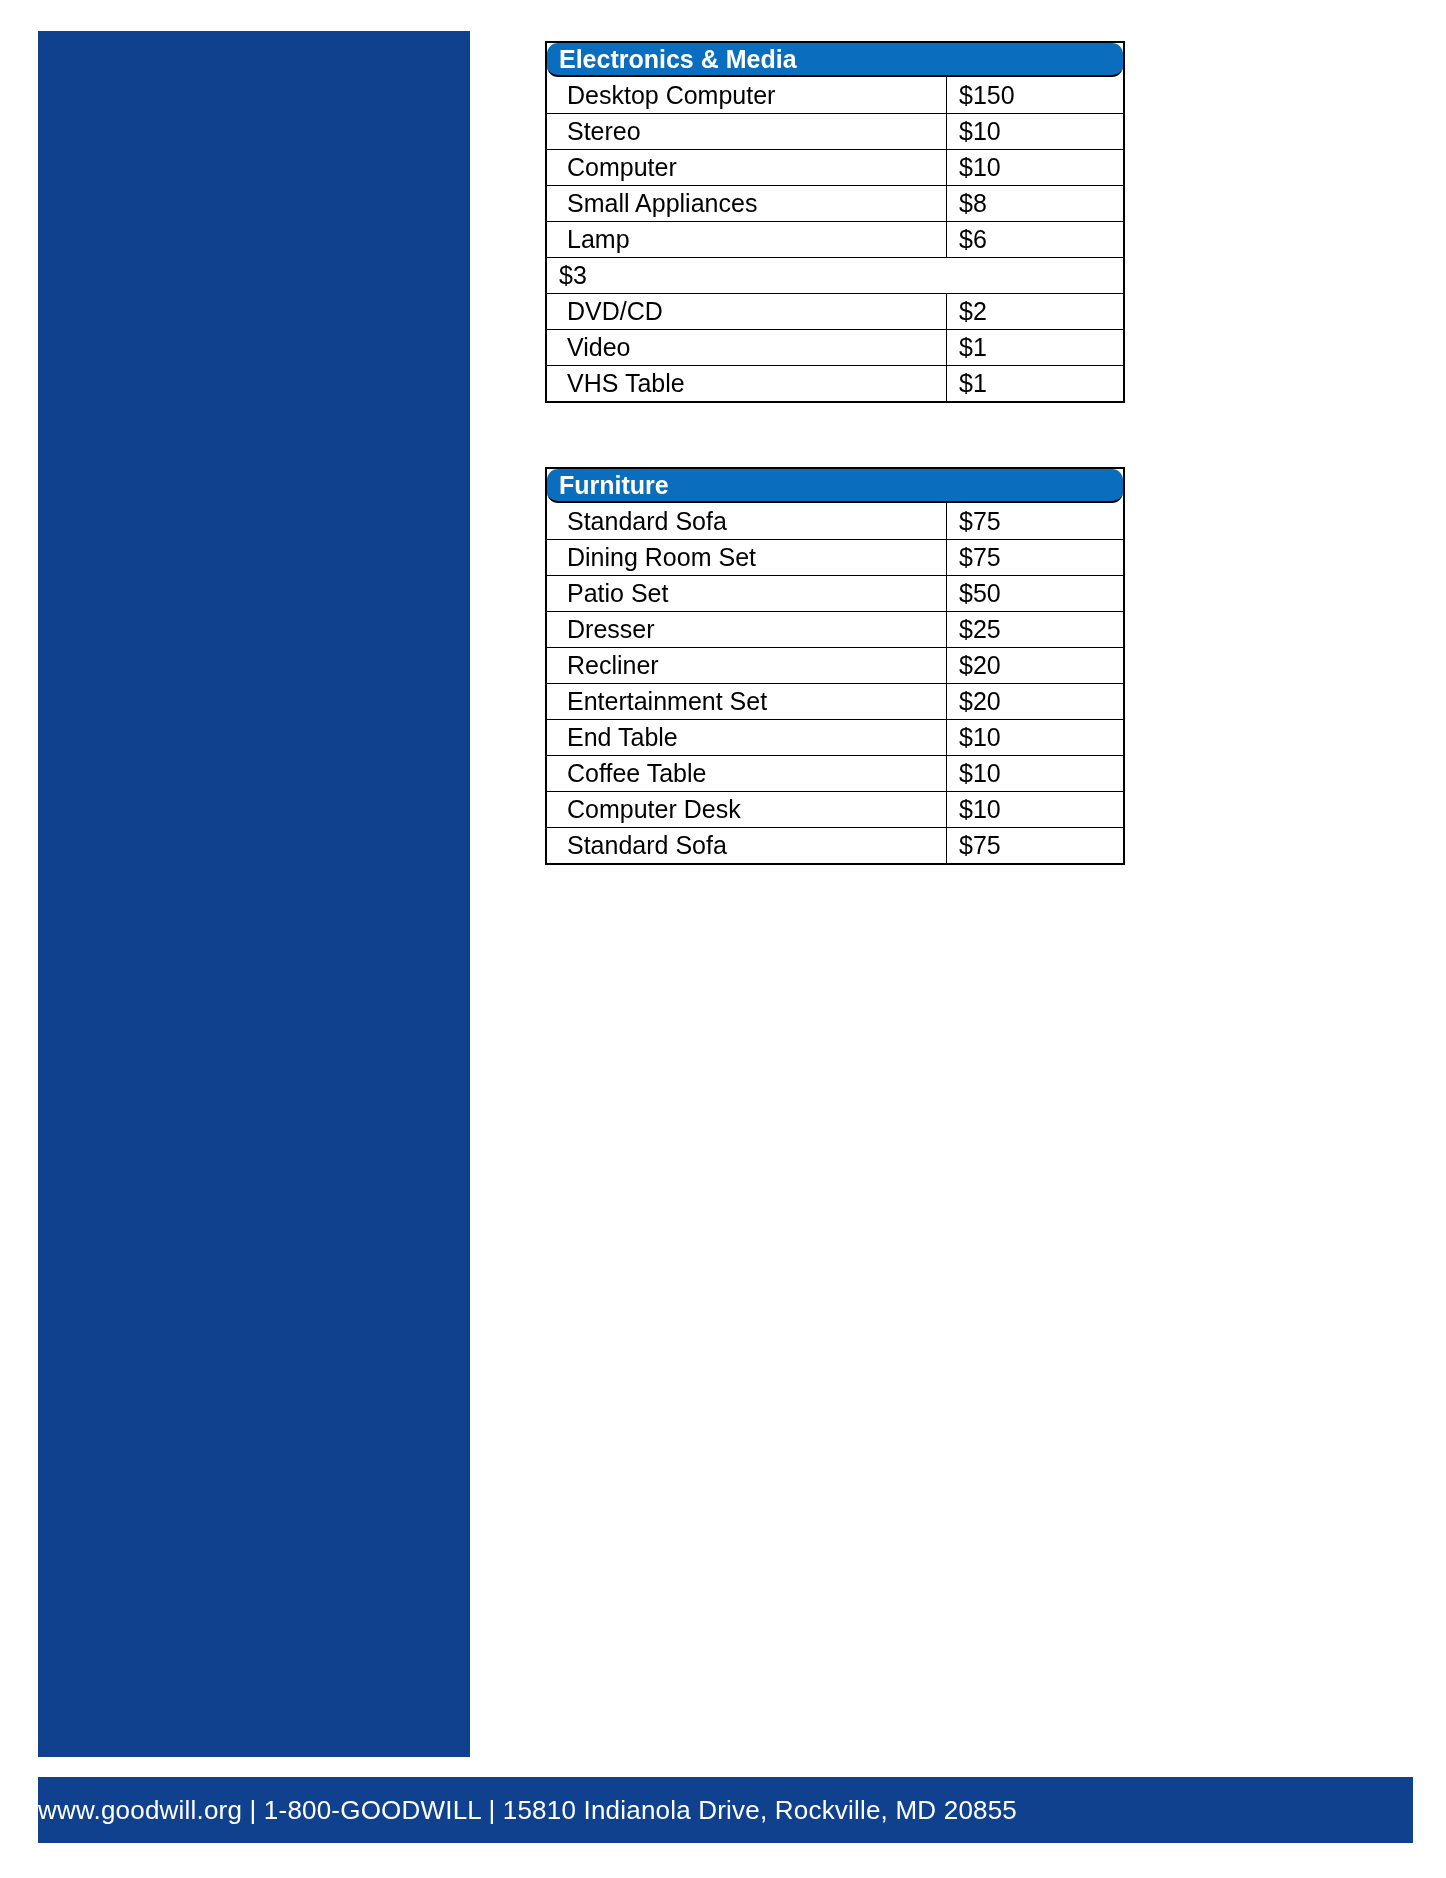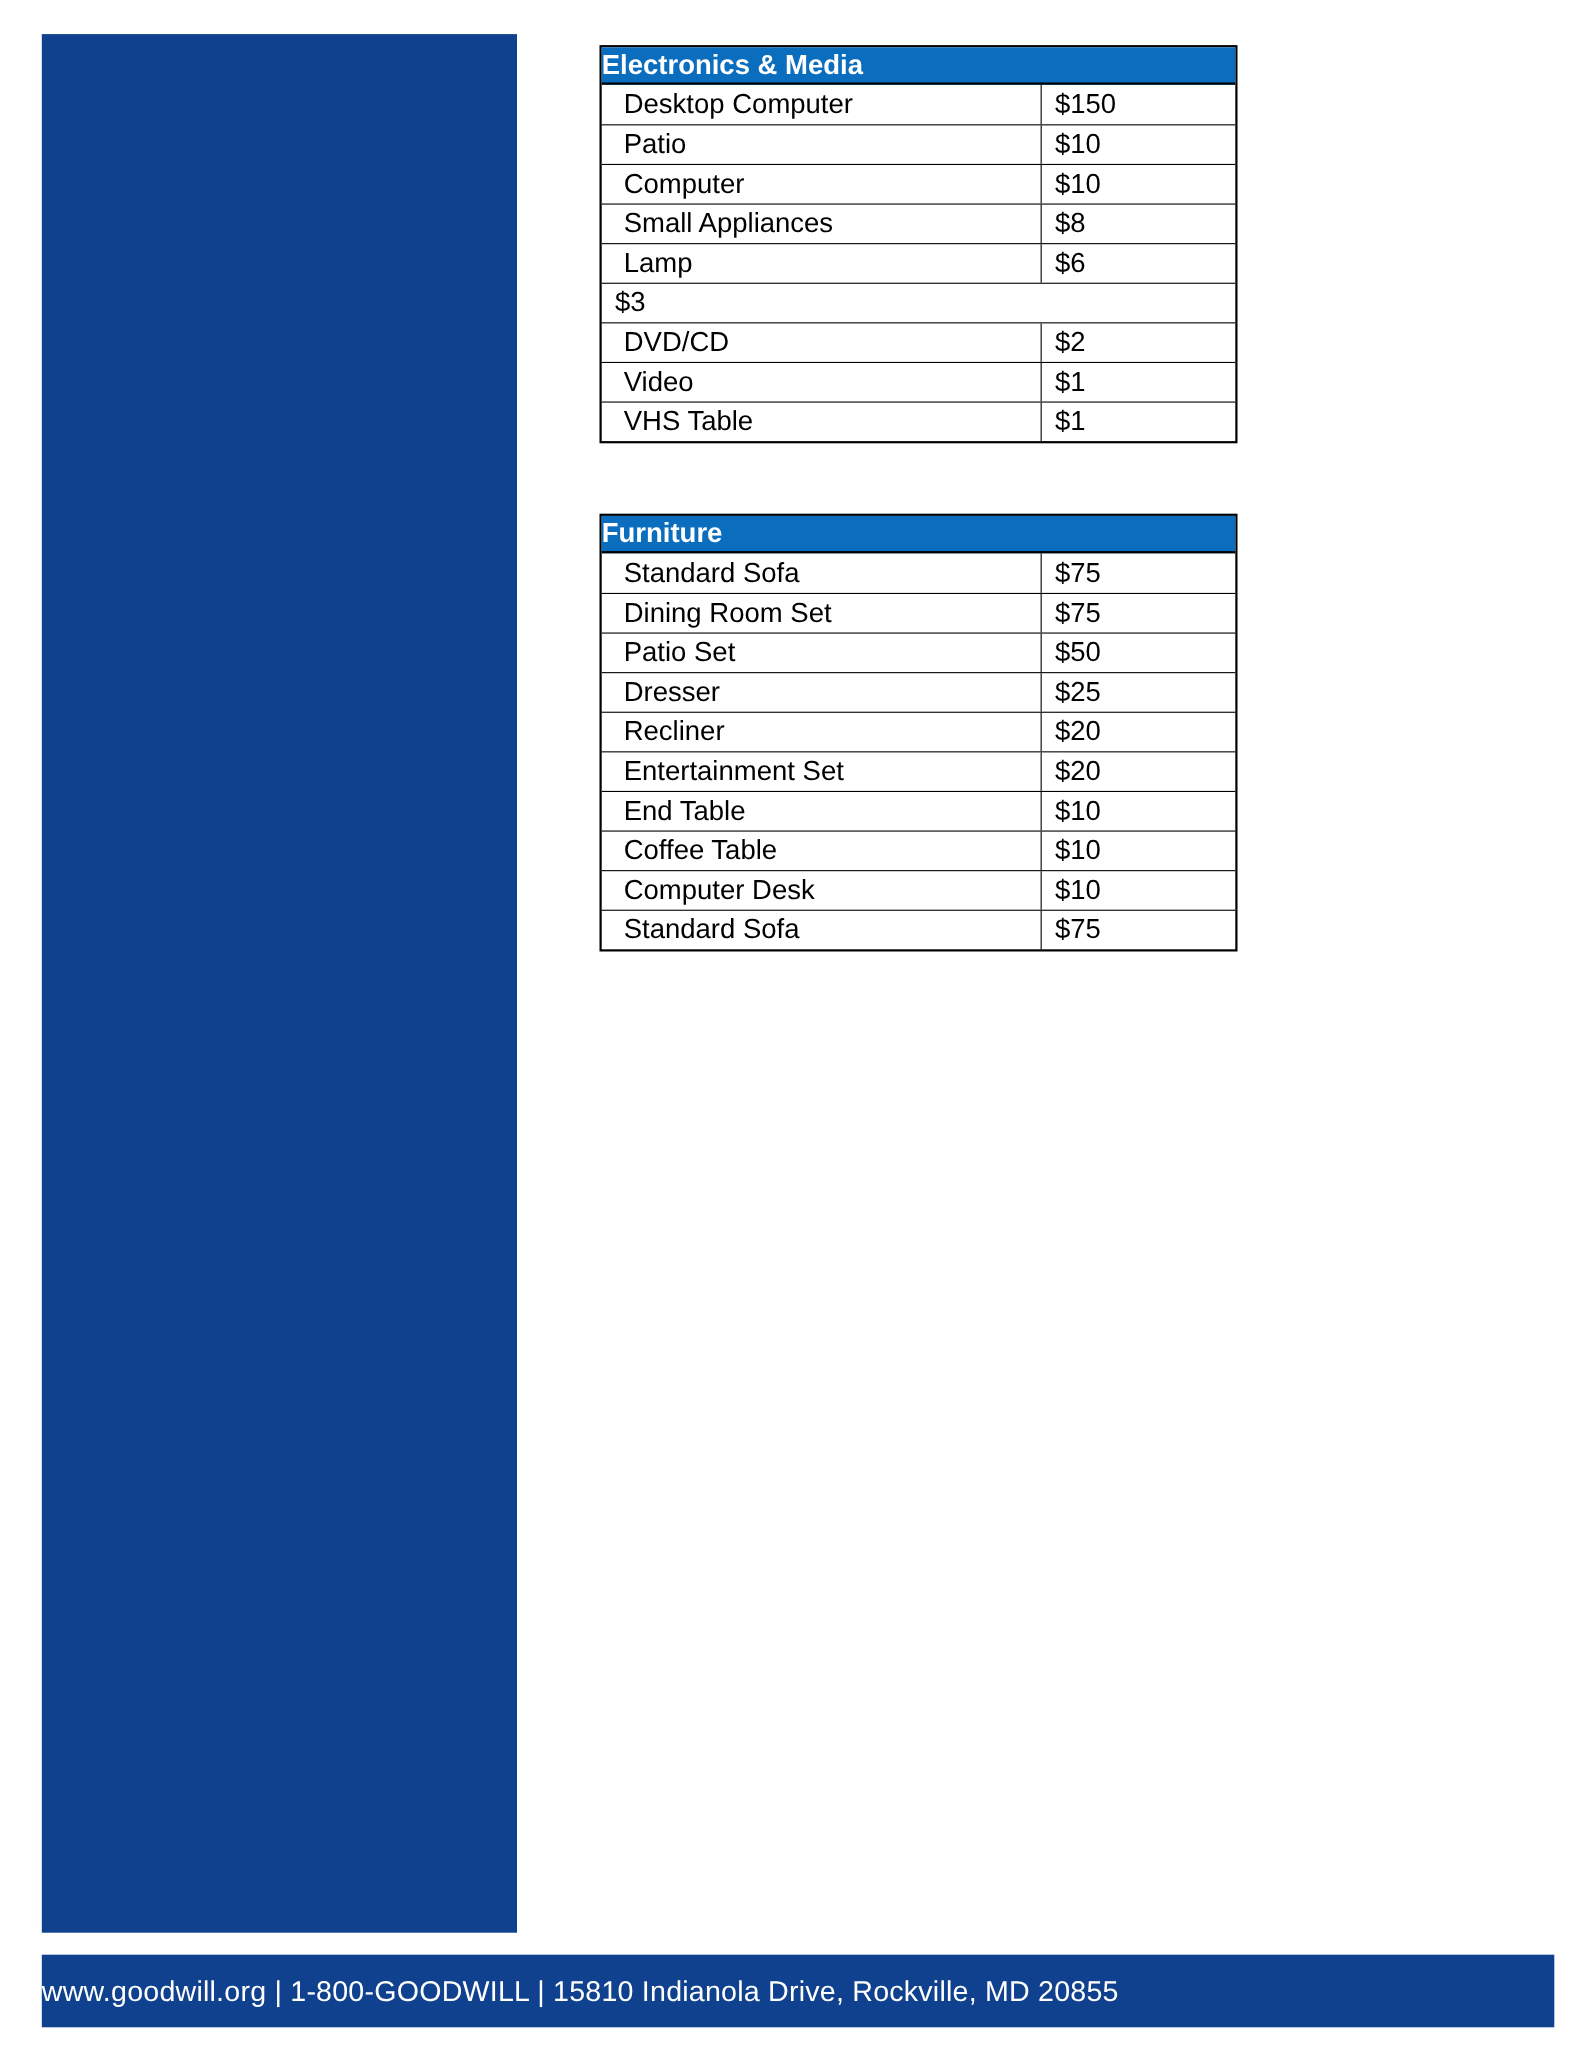--- a/index.html
+++ b/index.html
@@ -34,21 +34,23 @@
   .price-table.furniture  { top: 467px; }
 
   .table-header {
     height: 34px;
     background: #0B6DBE;
     color: #ffffff;
     font-size: 25px;
     font-weight: bold;
     display: flex;
     align-items: center;
+    padding-left: 12px;
     border-bottom: 2px solid #000000;
+    border-radius: 11px;
   }
 
   .table-row {
     display: flex;
     height: 36px;
   }
   .table-row + .table-row { border-top: 1.5px solid #000000; }
 
   .cell {
     display: flex;
@@ -92,21 +94,21 @@
   <div class="side-panel"></div>
 
   <section class="price-table electronics">
     <div class="table-header">Electronics &amp; Media</div>
     <div class="table-body">
         <div class="table-row">
           <div class="cell cell-item">Desktop Computer</div>
           <div class="cell cell-price">$150</div>
         </div>
         <div class="table-row">
-          <div class="cell cell-item">Patio</div>
+          <div class="cell cell-item">Stereo</div>
           <div class="cell cell-price">$10</div>
         </div>
         <div class="table-row">
           <div class="cell cell-item">Computer</div>
           <div class="cell cell-price">$10</div>
         </div>
         <div class="table-row">
           <div class="cell cell-item">Small Appliances</div>
           <div class="cell cell-price">$8</div>
         </div>

